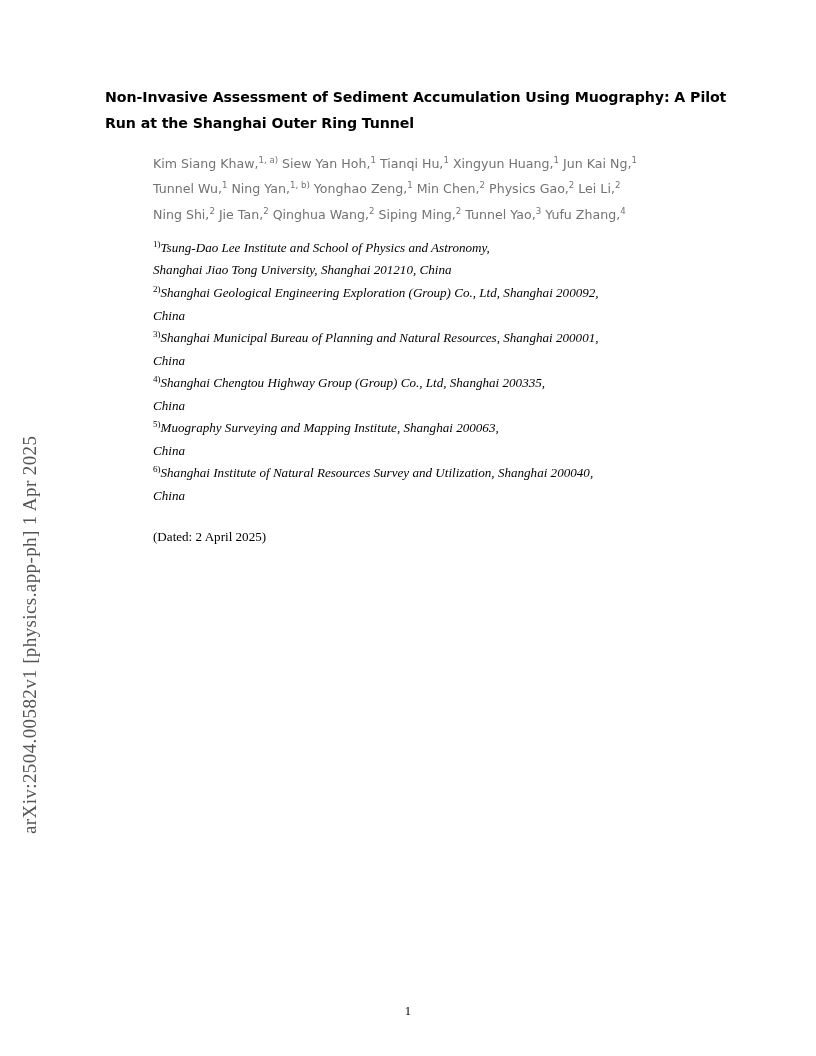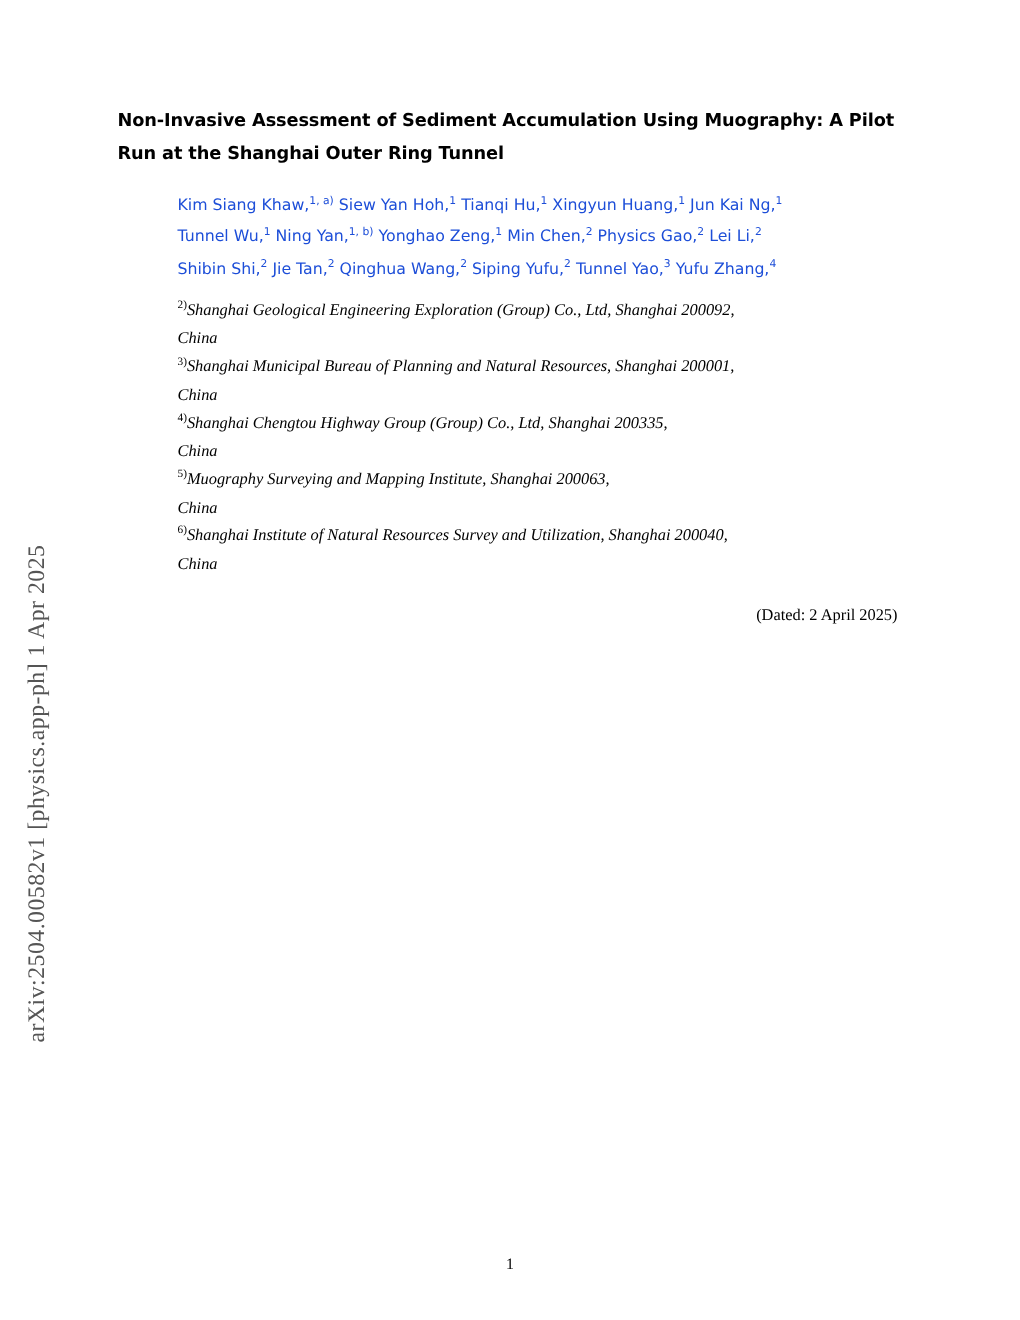--- a/index.html
+++ b/index.html
@@ -40,42 +40,42 @@
     font-size: 19px;
     letter-spacing: 0.4px;
     color: #555555;
     padding-left: 222px;
     white-space: nowrap;
   }
 
   
   .content {
     position: absolute;
-    left: 94px;
+    left: 105px;
     top: 84px;
     width: 624px;
   }
 
   .title {
     font-family: "DejaVu Sans", sans-serif;
     font-weight: bold;
     font-size: 14.2px;
     line-height: 1.85;
     color: #000;
     margin: 0 0 14px 0;
     letter-spacing: -0.1px;
   }
 
   .authors {
     margin-left: 48px;
     width: 576px;
     font-family: "DejaVu Sans", sans-serif;
     font-size: 12.6px;
     line-height: 2.05;
-    color: #1d4ed8;
+    color: #737373;
   }
   .authors sup {
     font-size: 8.6px;
     vertical-align: super;
     line-height: 0;
   }
 
   .affiliations {
     margin-left: 48px;
     width: 576px;
@@ -99,21 +99,20 @@
   .aff .ln {
     display: block;
   }
 
   .dated {
     margin-left: 48px;
     margin-top: 22px;
     font-family: "Liberation Serif", serif;
     font-size: 13.1px;
     color: #000;
-    text-align: right;
   }
 
   .page-number {
     position: absolute;
     left: 0;
     right: 0;
     top: 1004px;
     text-align: center;
     font-family: "Liberation Serif", serif;
     font-size: 12.6px;
@@ -129,24 +128,25 @@
     <span>arXiv:2504.00582v1  [physics.app-ph]  1 Apr 2025</span>
   </div>
 
   <div class="content">
 
     <h1 class="title">Non-Invasive Assessment of Sediment Accumulation Using Muography: A Pilot Run at the Shanghai Outer Ring Tunnel</h1>
 
     <div class="authors">
         <div class="author-line"><span>Kim Siang Khaw,</span><sup>1, a)</sup> <span>Siew Yan Hoh,</span><sup>1</sup> <span>Tianqi Hu,</span><sup>1</sup> <span>Xingyun Huang,</span><sup>1</sup> <span>Jun Kai Ng,</span><sup>1</sup> </div>
         <div class="author-line"><span>Tunnel Wu,</span><sup>1</sup> <span>Ning Yan,</span><sup>1, b)</sup> <span>Yonghao Zeng,</span><sup>1</sup> <span>Min Chen,</span><sup>2</sup> <span>Physics Gao,</span><sup>2</sup> <span>Lei Li,</span><sup>2</sup> </div>
-        <div class="author-line"><span>Shibin Shi,</span><sup>2</sup> <span>Jie Tan,</span><sup>2</sup> <span>Qinghua Wang,</span><sup>2</sup> <span>Siping Yufu,</span><sup>2</sup> <span>Tunnel Yao,</span><sup>3</sup> <span>Yufu Zhang,</span><sup>4</sup> </div>
+        <div class="author-line"><span>Ning Shi,</span><sup>2</sup> <span>Jie Tan,</span><sup>2</sup> <span>Qinghua Wang,</span><sup>2</sup> <span>Siping Ming,</span><sup>2</sup> <span>Tunnel Yao,</span><sup>3</sup> <span>Yufu Zhang,</span><sup>4</sup> </div>
       </div>
 
     <div class="affiliations">
+        <div class="aff"><sup>1)</sup><span>Tsung-Dao Lee Institute and School of Physics and Astronomy,</span><span class="ln">Shanghai Jiao Tong University, Shanghai 201210, China</span></div>
         <div class="aff"><sup>2)</sup><span>Shanghai Geological Engineering Exploration (Group) Co., Ltd, Shanghai 200092,</span><span class="ln">China</span></div>
         <div class="aff"><sup>3)</sup><span>Shanghai Municipal Bureau of Planning and Natural Resources, Shanghai 200001,</span><span class="ln">China</span></div>
         <div class="aff"><sup>4)</sup><span>Shanghai Chengtou Highway Group (Group) Co., Ltd, Shanghai 200335,</span><span class="ln">China</span></div>
         <div class="aff"><sup>5)</sup><span>Muography Surveying and Mapping Institute, Shanghai 200063,</span><span class="ln">China</span></div>
         <div class="aff"><sup>6)</sup><span>Shanghai Institute of Natural Resources Survey and Utilization, Shanghai 200040,</span><span class="ln">China</span></div>
       </div>
 
     <div class="dated">(Dated: 2 April 2025)</div>
 
   </div>

